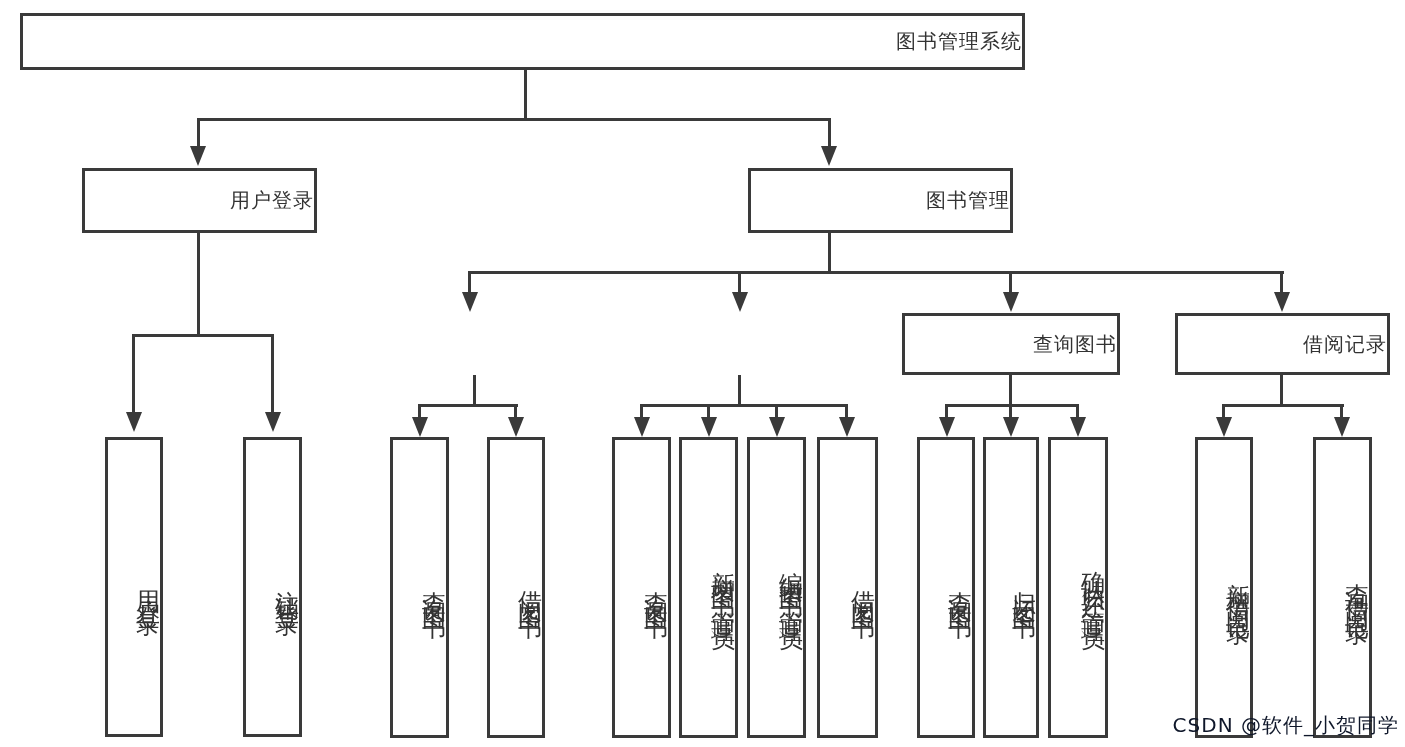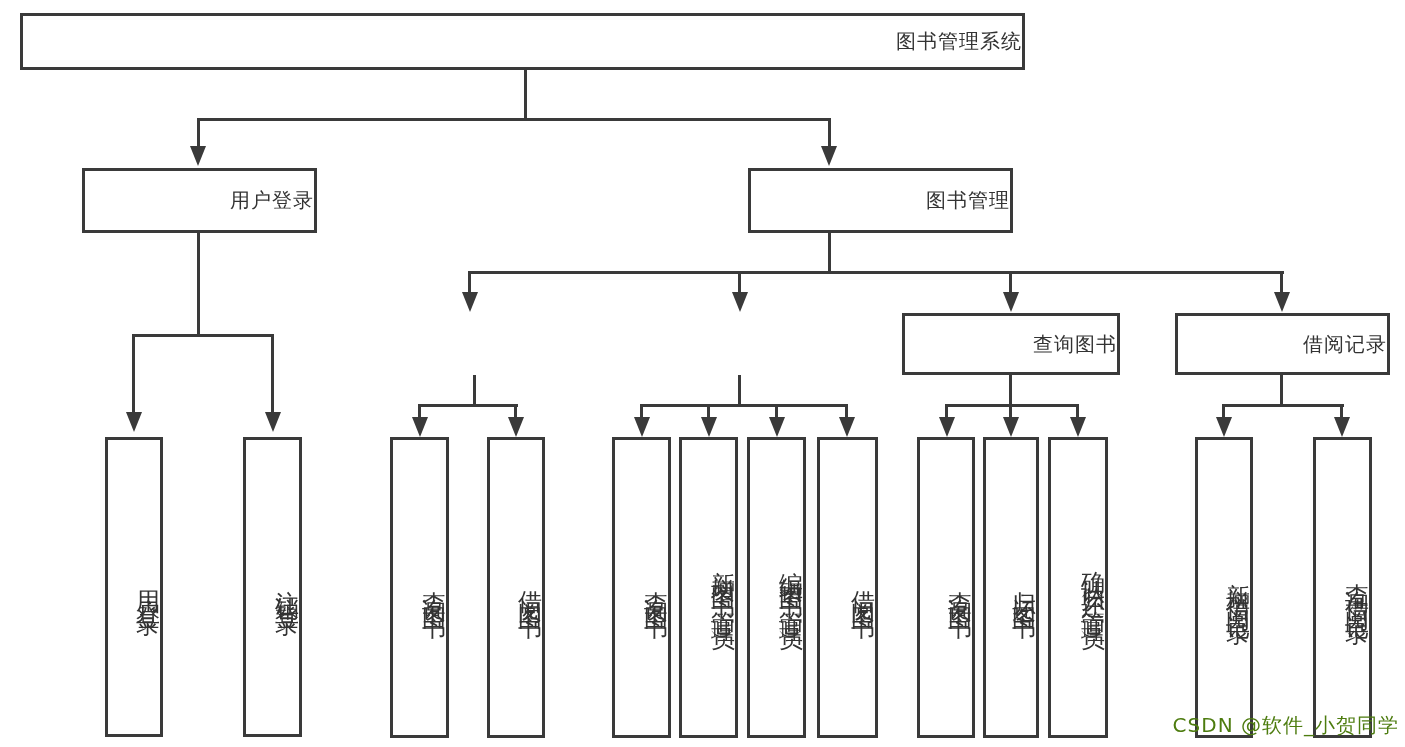--- a/index.html
+++ b/index.html
@@ -46,21 +46,21 @@
   .a{
     position:absolute;width:0;height:0;
     border-left:8px solid transparent;
     border-right:8px solid transparent;
     border-top:20px solid var(--line);
   }
   .watermark{
     position:absolute;
     right:6px;top:712px;
     font-size:20px;
-    color:#4d7c0f;
+    color:#0f172a;
     letter-spacing:1px;
     white-space:nowrap;
     text-align:right;
   }
 </style>
 </head>
 <body>
 
 <div class="stage">
 

